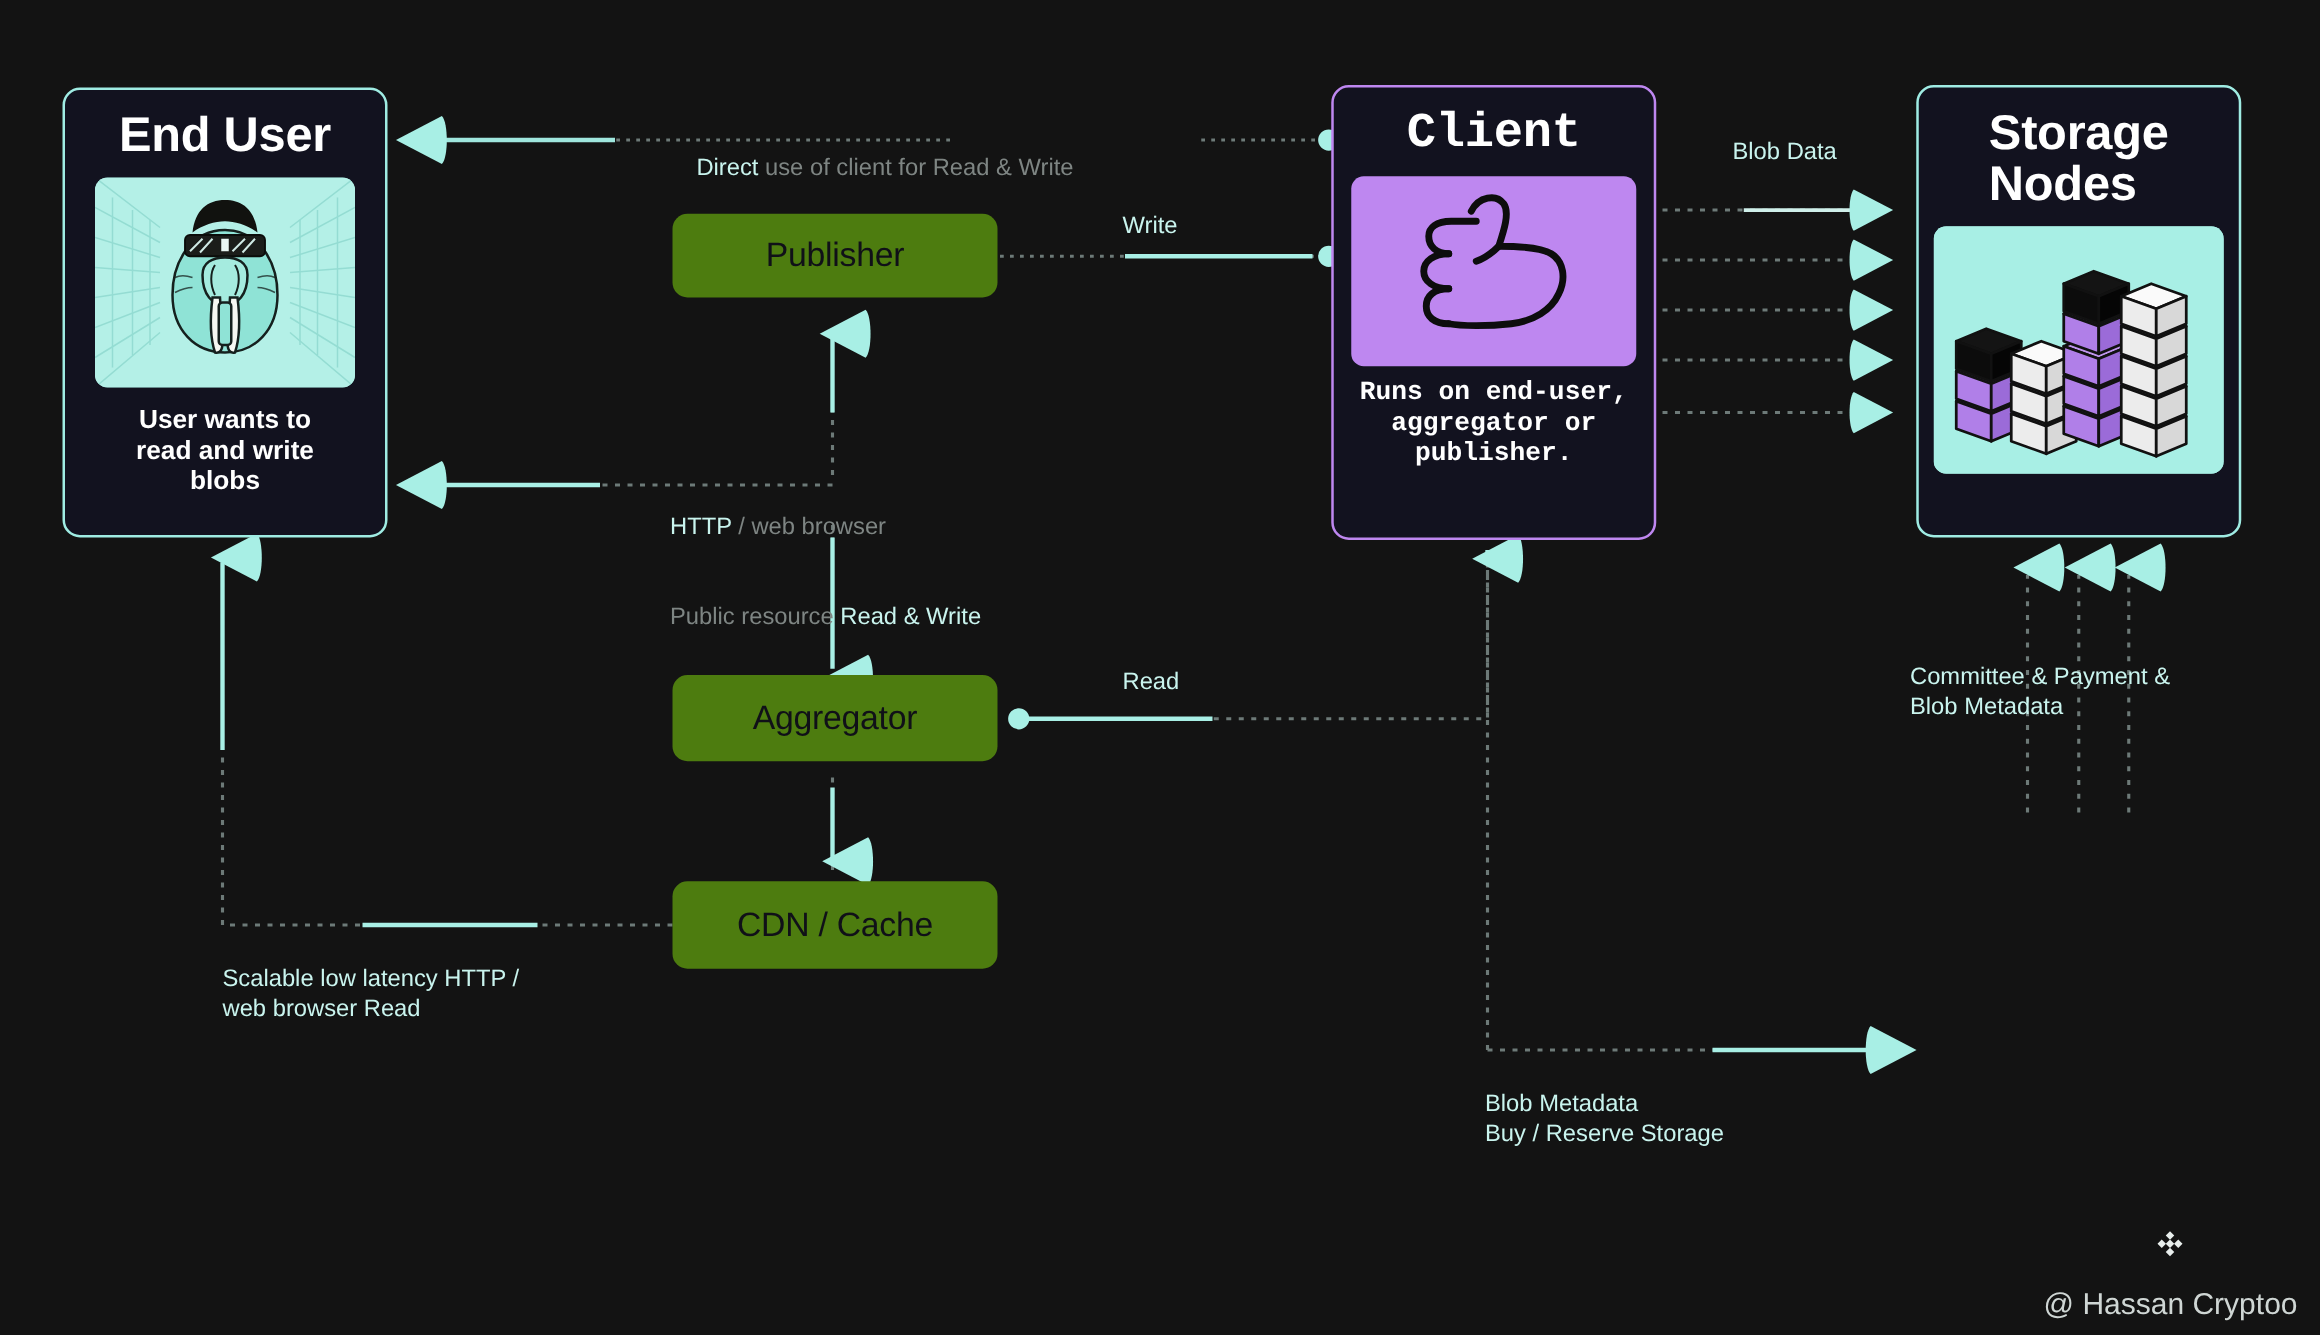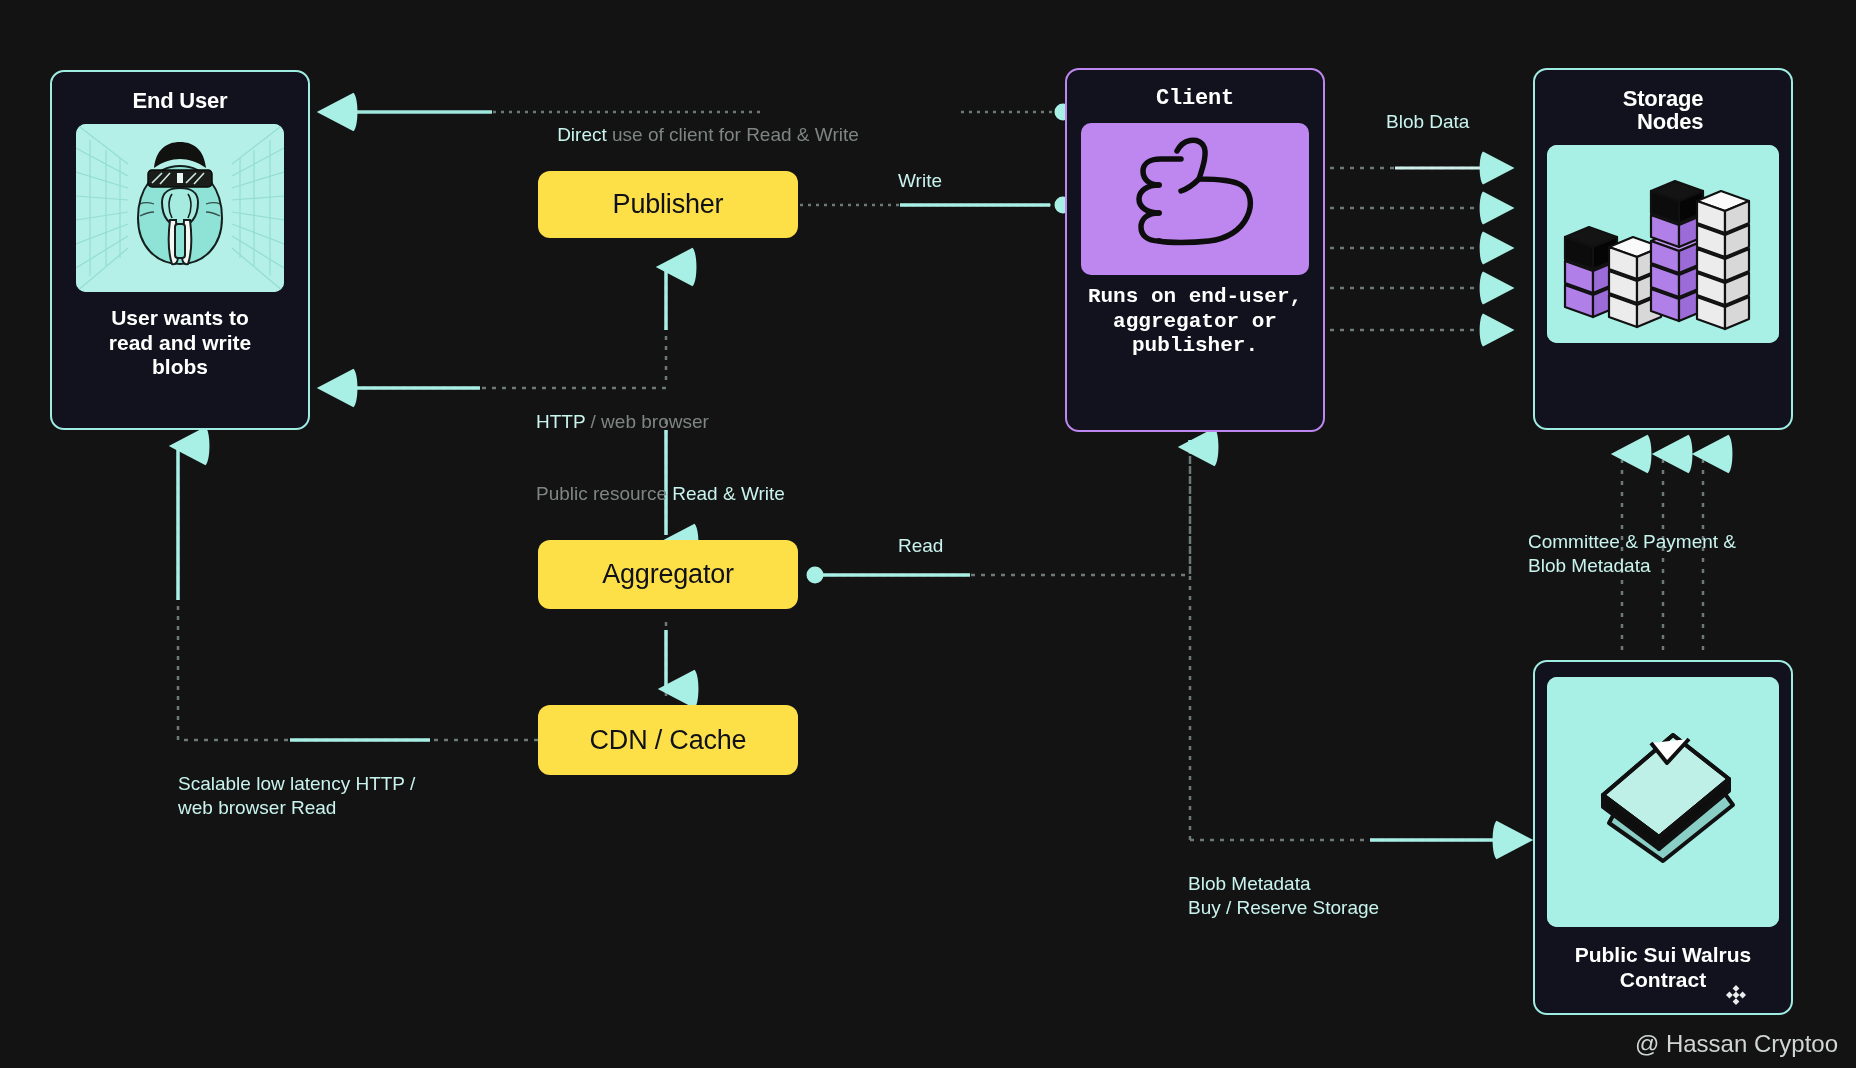--- a/index.html
+++ b/index.html
@@ -13,35 +13,35 @@
 
   
   .card{
     position:absolute;border-radius:14px;
     background:#12121f;border:2px solid #9FECE3;
     box-sizing:border-box;
     display:flex;flex-direction:column;align-items:center;
   }
   .card.purple{border-color:#BE87F0;font-family:Liberation Mono, monospace;}
   .card-title{
-    font-size:22px;font-weight:700;letter-spacing:-.2px;color:#fff;
-    text-align:right;line-height:1.05;margin-top:17px;
+    font-size:39px;font-weight:700;letter-spacing:-.2px;color:#fff;
+    text-align:left;line-height:1.05;margin-top:17px;
   }
   .card-art{
     border-radius:10px;background:#A8EFE5;overflow:hidden;position:relative;
   }
   .card-art.purple{background:#BE87F0;}
   .card-cap{
     font-size:21px;font-weight:700;color:#fff;text-align:center;
     line-height:1.17;margin-top:14px;padding:0 10px;
   }
 
   
   .pill{
-    position:absolute;background:#fde047;border-radius:12px;
+    position:absolute;background:#4d7c0f;border-radius:12px;
     display:flex;align-items:center;justify-content:center;
     color:#101018;font-size:27px;font-weight:400;letter-spacing:-.2px;
     box-sizing:border-box;
   }
 
   
   .lbl{position:absolute;font-size:19px;line-height:1.17;white-space:pre;}
   .t-teal{color:#C9F4EE;}
   .t-gray{color:#7e8583;margin-top:24px;}
 
@@ -257,37 +257,20 @@
             <path d="M178,90 L202,80 L202,102 L178,112 Z" fill="#d8d8d8"></path>
             <path d="M150,56 L174,46 L202,56 L178,66 Z" fill="#fafafa"></path>
             <path d="M150,56 L150,78 L178,88 L178,66 Z" fill="#ececec"></path>
             <path d="M178,66 L202,56 L202,78 L178,88 Z" fill="#d8d8d8"></path>
           </g>
         </g>
       </svg>
     </div>
   </div>
 
-  <div class="card" style="left:1533px;top:660px;width:260px;height:355px;">
-    <div class="card-art" style="width:232px;height:250px;margin-top:15px;">
-      <svg viewBox="0 0 232 250" width="232" height="250">
-        <rect width="232" height="250" fill="#A8EFE5"></rect>
-        <g stroke="#101010" stroke-width="4" stroke-linejoin="round">
-          <path d="M62,146 L116,184 L186,128 L170,106 L74,124 Z" fill="#89CFC5"></path>
-          <path d="M56,118 L112,160 L182,102 L126,58 Z" fill="#BFF0E8"></path>
-          <path d="M56,118 L112,160 L112,172 L56,130 Z" fill="#0e0e0e"></path>
-          <path d="M112,160 L182,102 L182,114 L112,172 Z" fill="#0e0e0e"></path>
-          <path d="M56,118 L112,160 L182,102 L126,58 Z" fill="none"></path>
-          <path d="M104,66 L120,86 L142,62" fill="#ffffff"></path>
-        </g>
-      </svg>
-    </div>
-    <div class="card-cap" style="white-space:pre-line;margin-top:16px;">Public Sui Walrus
-Contract</div>
-  </div>
 
   <div class="pill" style="left:538px;top:171px;width:260px;height:67px;">
     <span>Publisher</span>
   </div>
 
   <div class="pill" style="left:538px;top:540px;width:260px;height:69px;">
     <span>Aggregator</span>
   </div>
 
   <div class="pill" style="left:538px;top:705px;width:260px;height:70px;text-align:right;">

